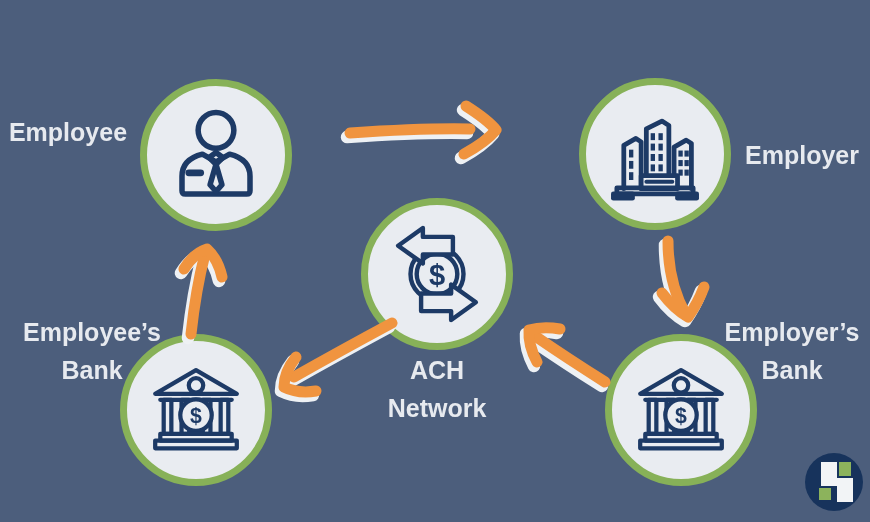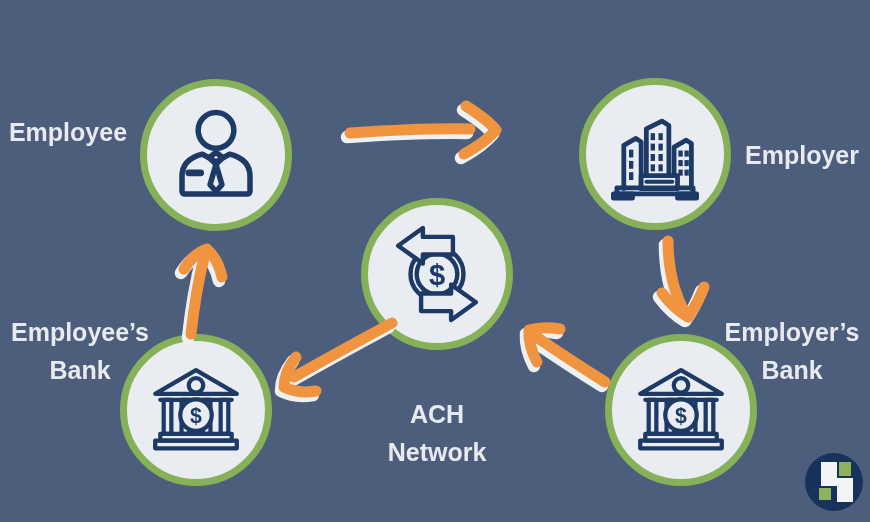--- a/index.html
+++ b/index.html
@@ -89,38 +89,38 @@
 
   <div class="node-circle" style="left:361px; top:198px;">
     <svg class="icon" width="106" height="106" viewBox="0 0 120 120" stroke-width="5">
       <circle cx="60" cy="60" r="30"></circle>
       <circle cx="60" cy="60" r="23"></circle>
       <path class="fill-bg" d="M 78 18 H 44 V 8 L 16 28 L 44 48 V 38 H 78 Z"></path>
       <path class="fill-bg" d="M 42 102 H 76 V 112 L 104 92 L 76 72 V 82 H 42 Z"></path>
       <text class="coin-text" x="60" y="72" font-size="33">$</text>
     </svg>
   </div>
-  <div class="node-label" style="left:377px; top:352px; width:120px;margin-top:44px;">ACH Network</div>
+  <div class="node-label" style="left:377px; top:352px; width:120px;">ACH Network</div>
 
   <div class="node-circle" style="left:120px; top:334px;">
     <svg class="icon" width="102" height="102" viewBox="0 0 120 120" stroke-width="5">
       <path d="M 12 41 L 60 13 L 108 41 Z"></path>
       <circle cx="60" cy="31" r="8.5"></circle>
       <path d="M 18 48 H 102"></path>
       <rect x="22" y="48" width="9" height="40"></rect>
       <rect x="43" y="48" width="9" height="40"></rect>
       <rect x="68" y="48" width="9" height="40"></rect>
       <rect x="89" y="48" width="9" height="40"></rect>
       <circle class="fill-bg" cx="60" cy="66" r="18.5"></circle>
       <text class="coin-text" x="60" y="75" font-size="25">$</text>
       <path d="M 18 88 H 102 V 96 H 18 Z"></path>
       <path d="M 12 96 H 108 V 105 H 12 Z"></path>
     </svg>
   </div>
-  <div class="node-label" style="left:0px; top:314px; width:160px;">Employee’s Bank</div>
+  <div class="node-label" style="left:0px; top:314px; width:160px;padding-left:12px;">Employee’s Bank</div>
 
   <div class="node-circle" style="left:605px; top:334px;">
     <svg class="icon" width="102" height="102" viewBox="0 0 120 120" stroke-width="5">
       <path d="M 12 41 L 60 13 L 108 41 Z"></path>
       <circle cx="60" cy="31" r="8.5"></circle>
       <path d="M 18 48 H 102"></path>
       <rect x="22" y="48" width="9" height="40"></rect>
       <rect x="43" y="48" width="9" height="40"></rect>
       <rect x="68" y="48" width="9" height="40"></rect>
       <rect x="89" y="48" width="9" height="40"></rect>

